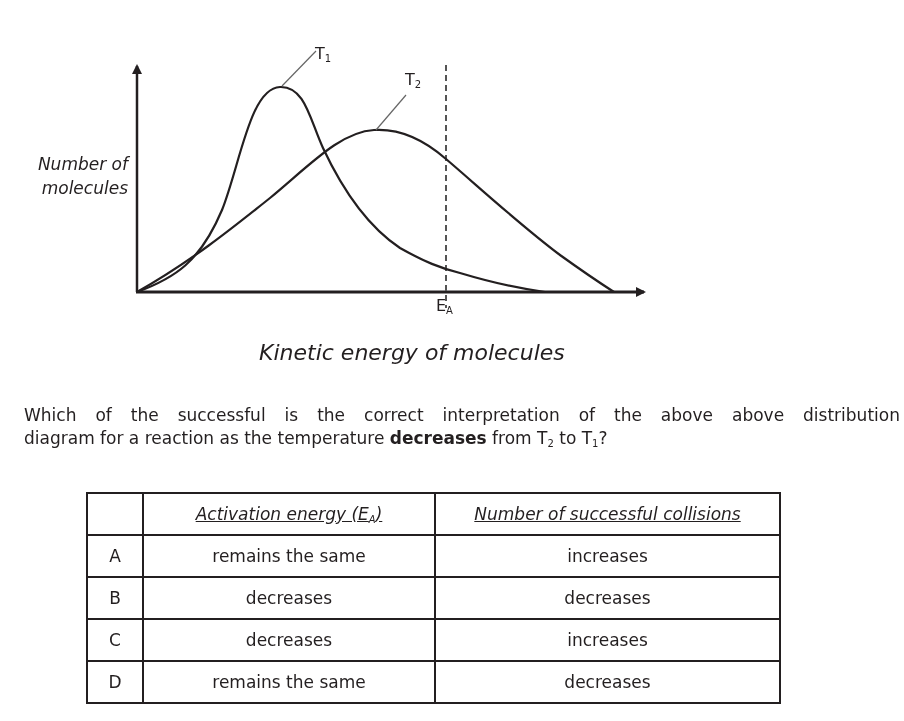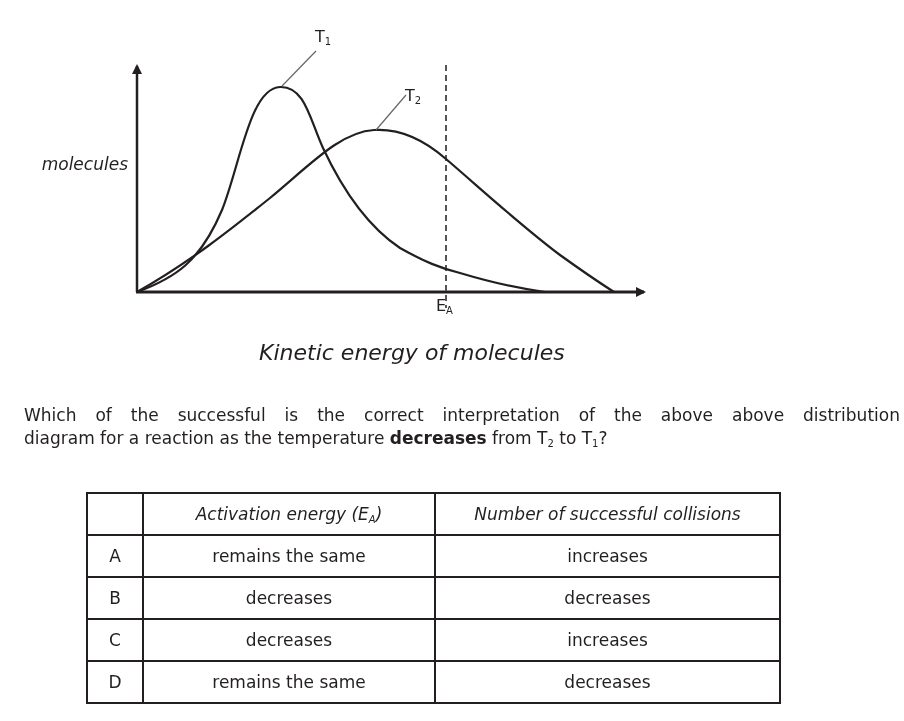--- a/index.html
+++ b/index.html
@@ -14,21 +14,21 @@
   .curve-label { position: absolute; font-size: 16px; color: #231f20; white-space: nowrap; }
   .curve-label sub { font-size: 10px; vertical-align: -3px; }
   .question { position: absolute; left: 24px; top: 404px; width: 876px; font-size: 17px;
               line-height: 23px; color: #231f20; }
   .question .line1 { display: flex; justify-content: space-between; }
   .question sub { font-size: 10px; vertical-align: -3px; }
   table.options { position: absolute; left: 86px; top: 492px; border-collapse: collapse;
                   font-size: 17px; color: #231f20; }
   table.options td, table.options th { border: 2px solid #231f20; height: 40px; padding: 0;
                   text-align: center; font-weight: normal; }
-  table.options th { font-style: italic; }
+  table.options th { font-style: italic; text-decoration: underline; }
   table.options .c0 { width: 54px; }
   table.options .c1 { width: 290px; }
   table.options .c2 { width: 343px; }
   table.options sub { font-size: 10px; vertical-align: -3px; }
 </style>
 </head>
 <body>
 
 <div class="chart">
   <svg width="904" height="380" viewBox="0 0 904 380">
@@ -45,25 +45,26 @@
     <line x1="446" y1="65" x2="446" y2="308" stroke="#555" stroke-width="2" stroke-dasharray="6,4"></line>
 
     <path fill="none" stroke="#231f20" stroke-width="2.2" d="M137,292 C175,278 200,262 222,210 C240,165 250,88 280,87 C305,86 310,120 323,148 C345,195 370,228 400,248 C425,262 440,268 460,273 C490,282 515,288 545,292"></path>
 
     <path fill="none" stroke="#231f20" stroke-width="2.2" d="M137,292 C190,262 230,230 270,198 C310,165 340,132 374,130 C405,128 430,145 446,159 C480,188 520,225 560,255 C585,273 600,283 614,292"></path>
 
     <line x1="282" y1="86" x2="316" y2="51" stroke="#666" stroke-width="1.2"></line>
     <line x1="376" y1="130" x2="406" y2="95" stroke="#666" stroke-width="1.2"></line>
   </svg>
 
-  <div class="curve-label" style="left:315px; top:27px;"><span>T</span><sub>1</sub></div>
-  <div class="curve-label" style="left:405px; top:86px;"><span>T</span><sub>2</sub></div>
+  <div class="curve-label" style="left:315px; top:44px;"><span>T</span><sub>1</sub></div>
+  <div class="curve-label" style="left:405px; top:70px;"><span>T</span><sub>2</sub></div>
   <div class="curve-label" style="left:436px; top:296px;"><span>E</span><sub>A</sub></div>
 
   <div class="ylabel">
+    <span>Number of</span>
     <span>molecules</span>
   </div>
   <div class="xlabel">Kinetic energy of molecules</div>
 </div>
 
 <div class="question">
   <div class="line1">
     <span>Which</span>
       <span>of</span>
       <span>the</span>

